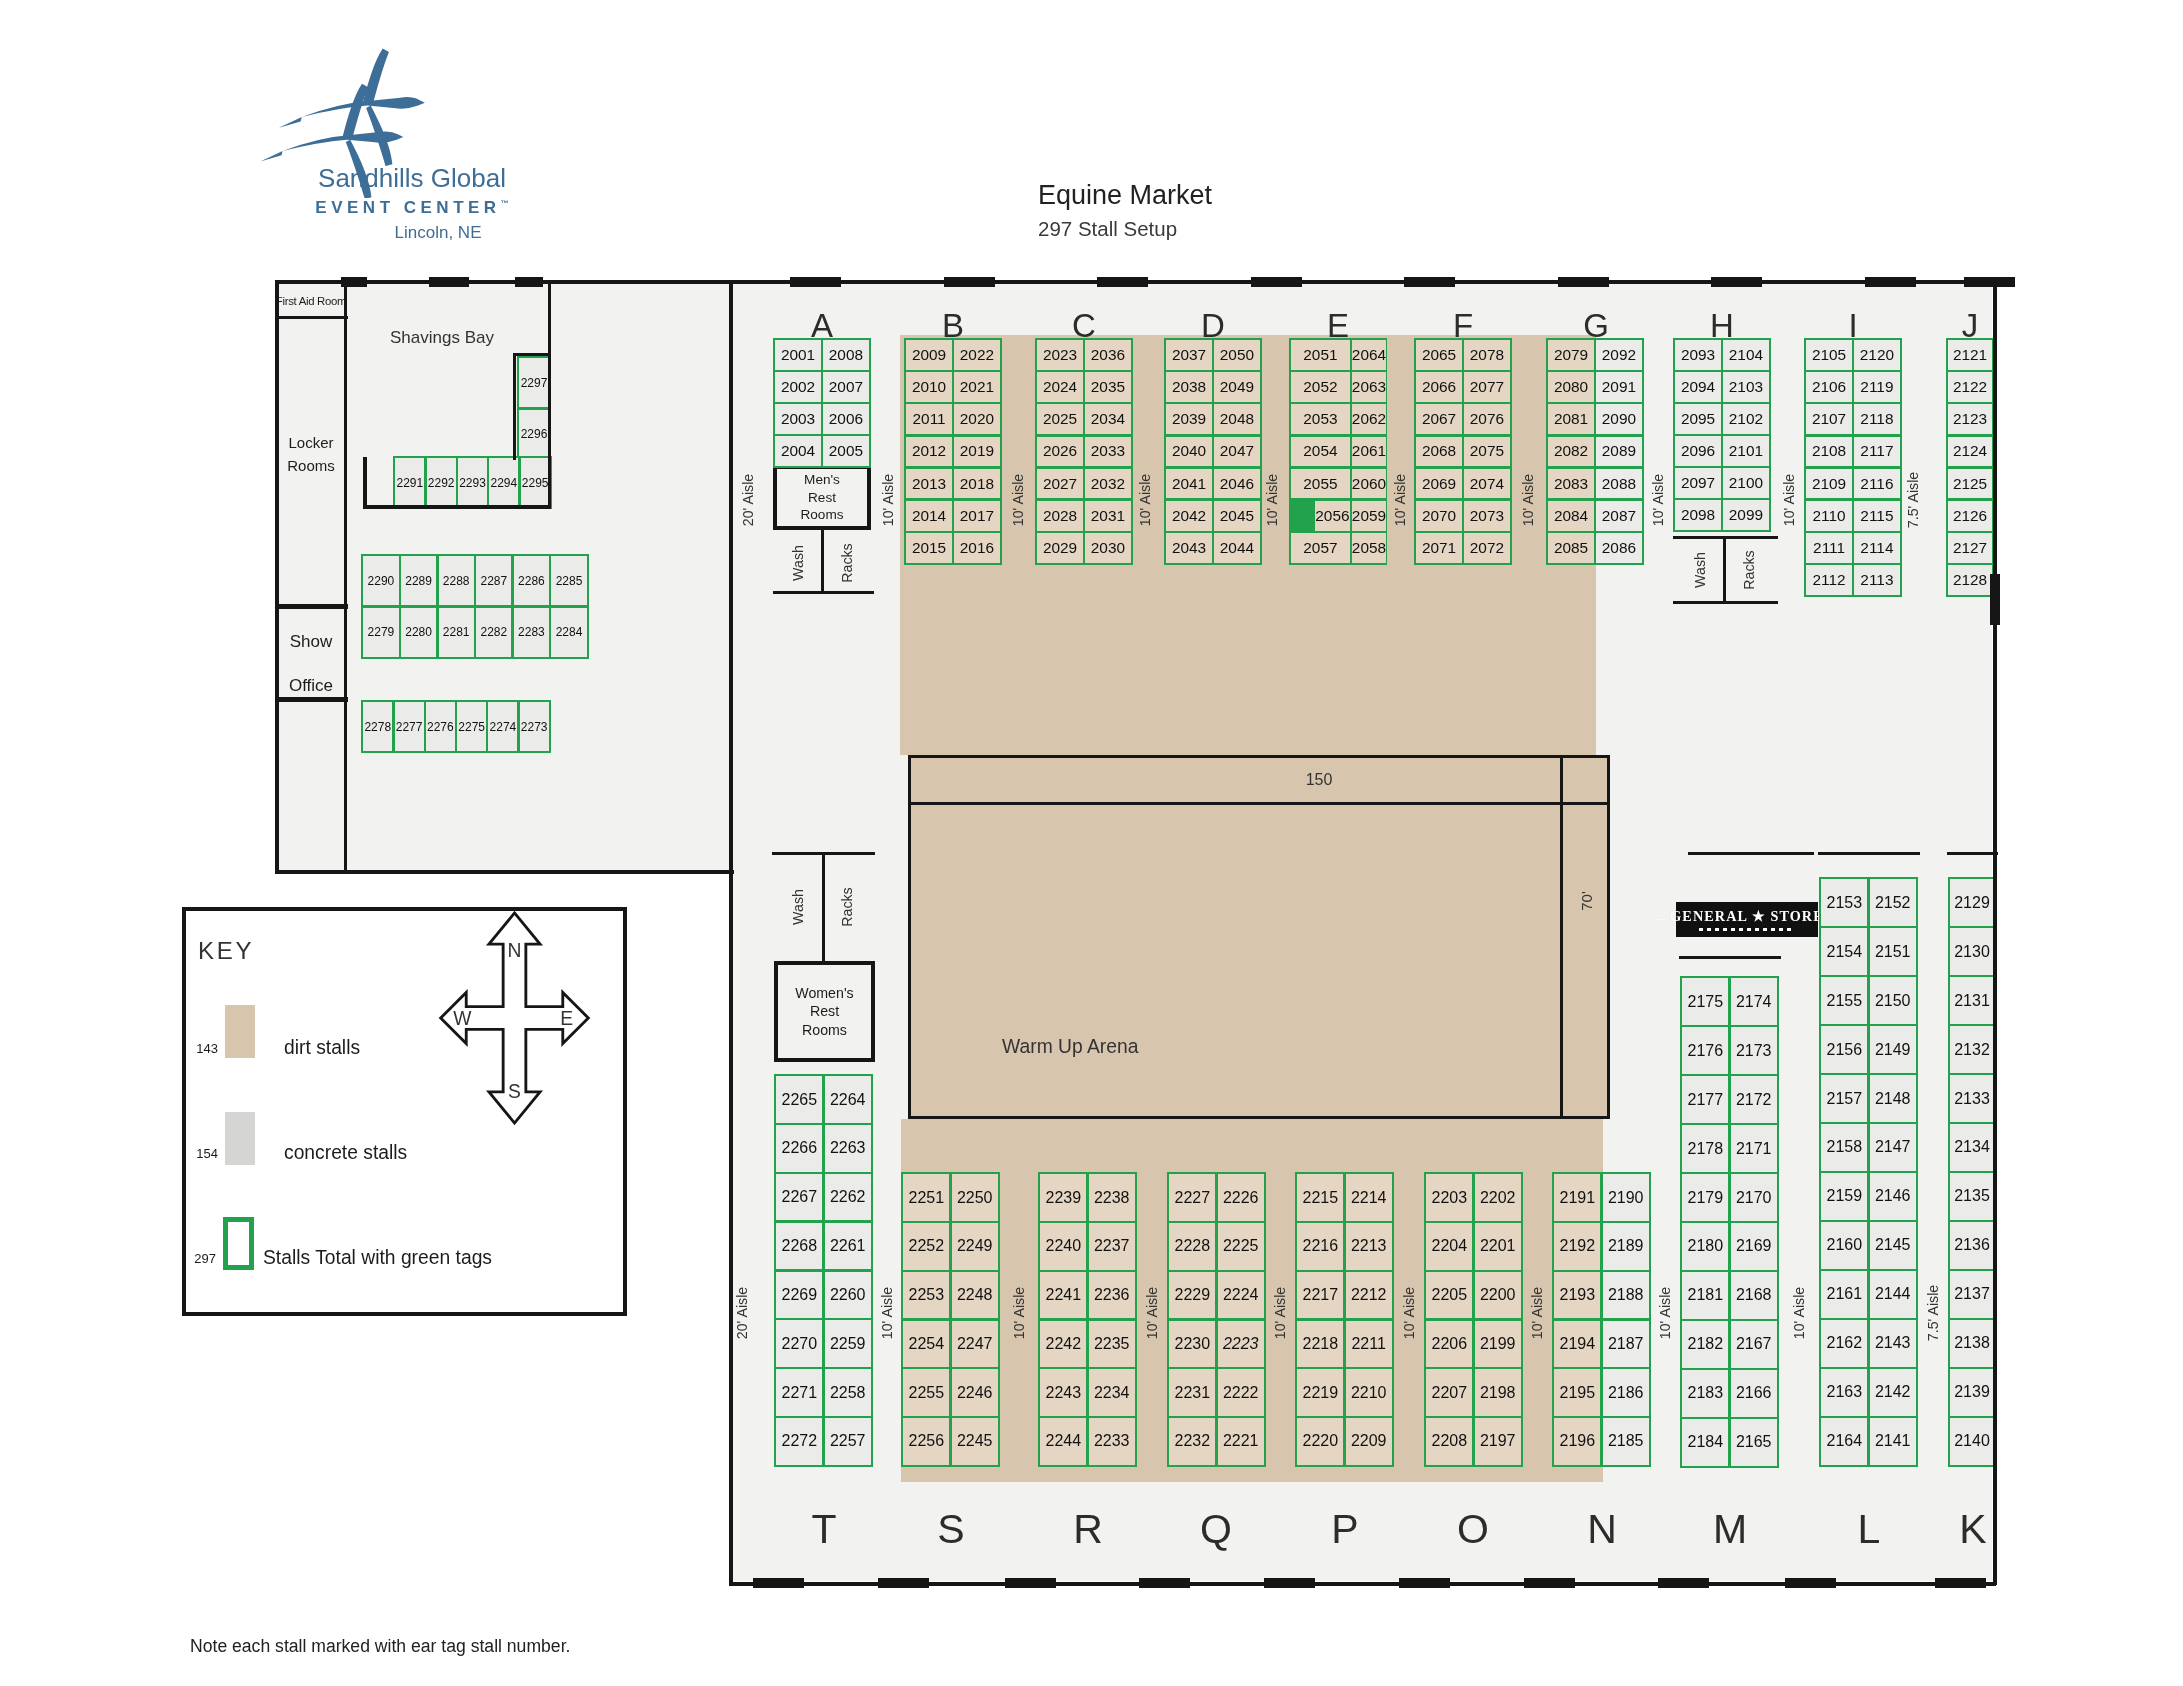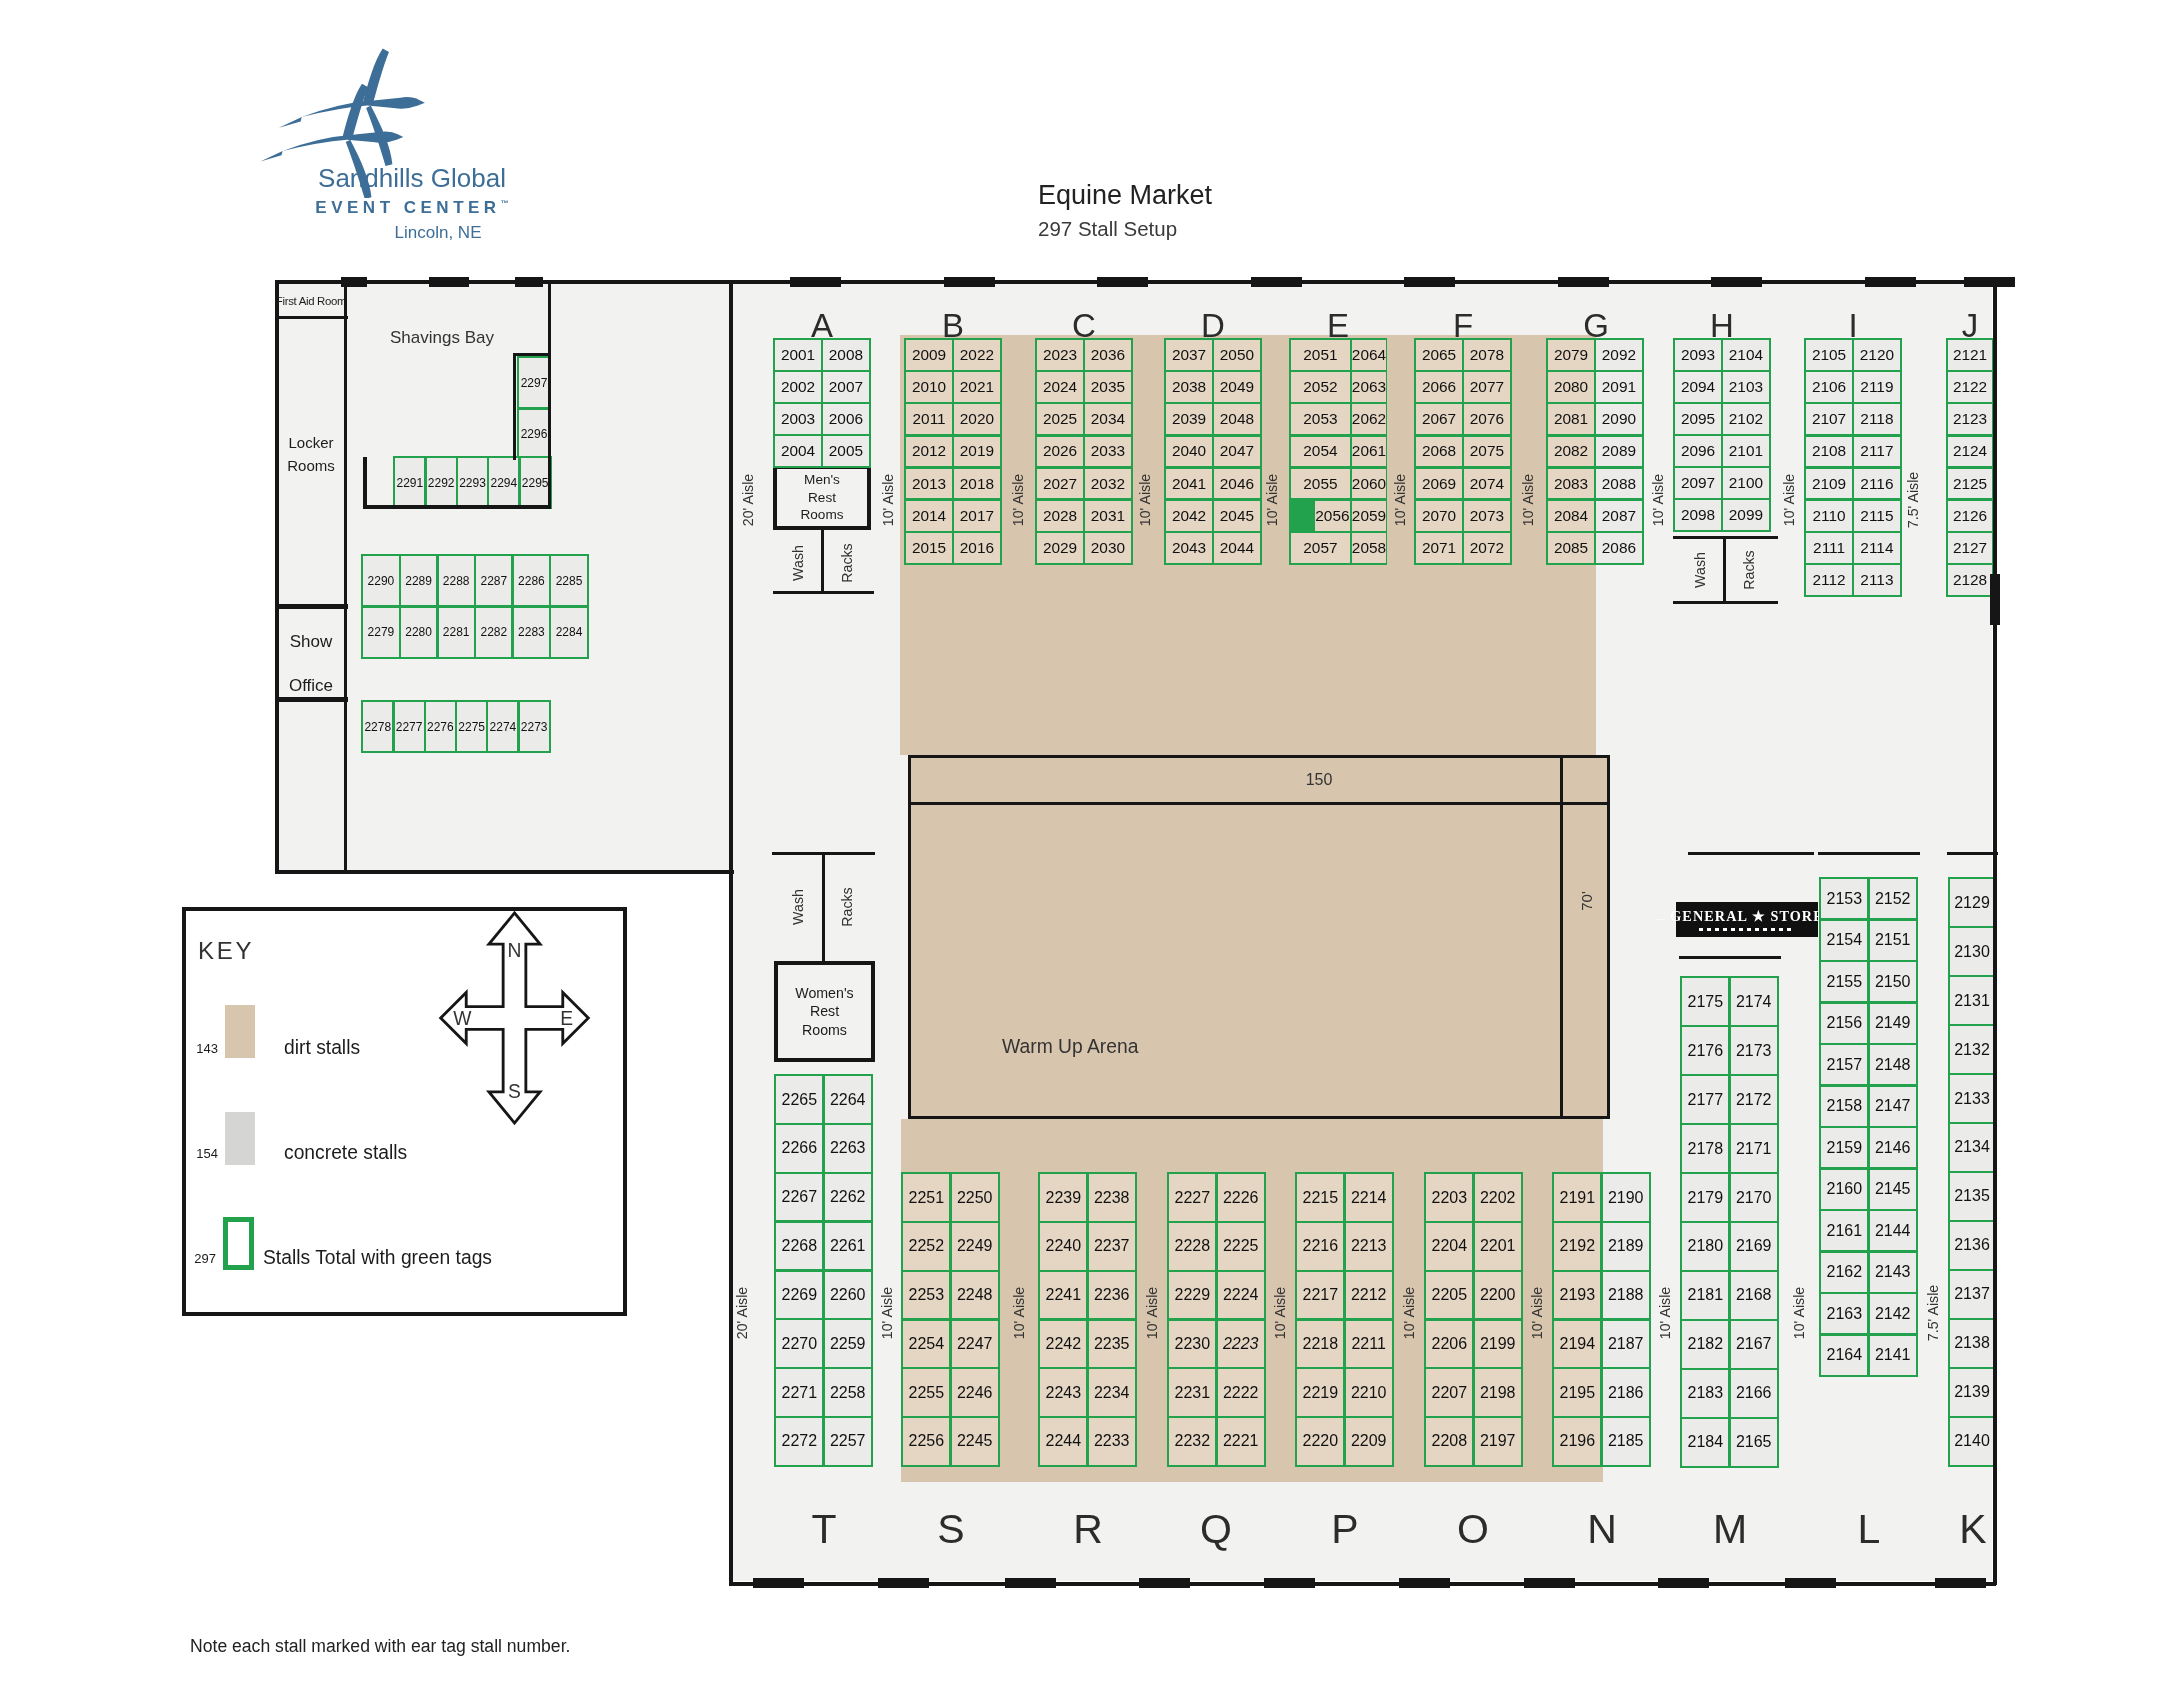--- a/index.html
+++ b/index.html
@@ -430,21 +430,21 @@
       <div class="cell big" style="background: var(--conc-cell);">2181</div>
       <div class="cell big" style="background: var(--conc-cell);">2168</div>
       <div class="cell big" style="background: var(--conc-cell);">2182</div>
       <div class="cell big" style="background: var(--conc-cell);">2167</div>
       <div class="cell big" style="background: var(--conc-cell);">2183</div>
       <div class="cell big" style="background: var(--conc-cell);">2166</div>
       <div class="cell big" style="background: var(--conc-cell);">2184</div>
       <div class="cell big" style="background: var(--conc-cell);">2165</div>
     </div>
     <div class="letter bot" style="left: 1730px; top: 1506px;">M</div>
-    <div class="blk" style="left: 1819px; top: 877px; width: 99px; height: 500px; grid-template-columns: repeat(2, 1fr);">
+    <div class="blk" style="left: 1819px; top: 877px; width: 99px; height: 590px; grid-template-columns: repeat(2, 1fr);">
       <div class="cell big" style="background: var(--conc-cell);">2153</div>
       <div class="cell big" style="background: var(--conc-cell);">2152</div>
       <div class="cell big" style="background: var(--conc-cell);">2154</div>
       <div class="cell big" style="background: var(--conc-cell);">2151</div>
       <div class="cell big" style="background: var(--conc-cell);">2155</div>
       <div class="cell big" style="background: var(--conc-cell);">2150</div>
       <div class="cell big" style="background: var(--conc-cell);">2156</div>
       <div class="cell big" style="background: var(--conc-cell);">2149</div>
       <div class="cell big" style="background: var(--conc-cell);">2157</div>
       <div class="cell big" style="background: var(--conc-cell);">2148</div>

